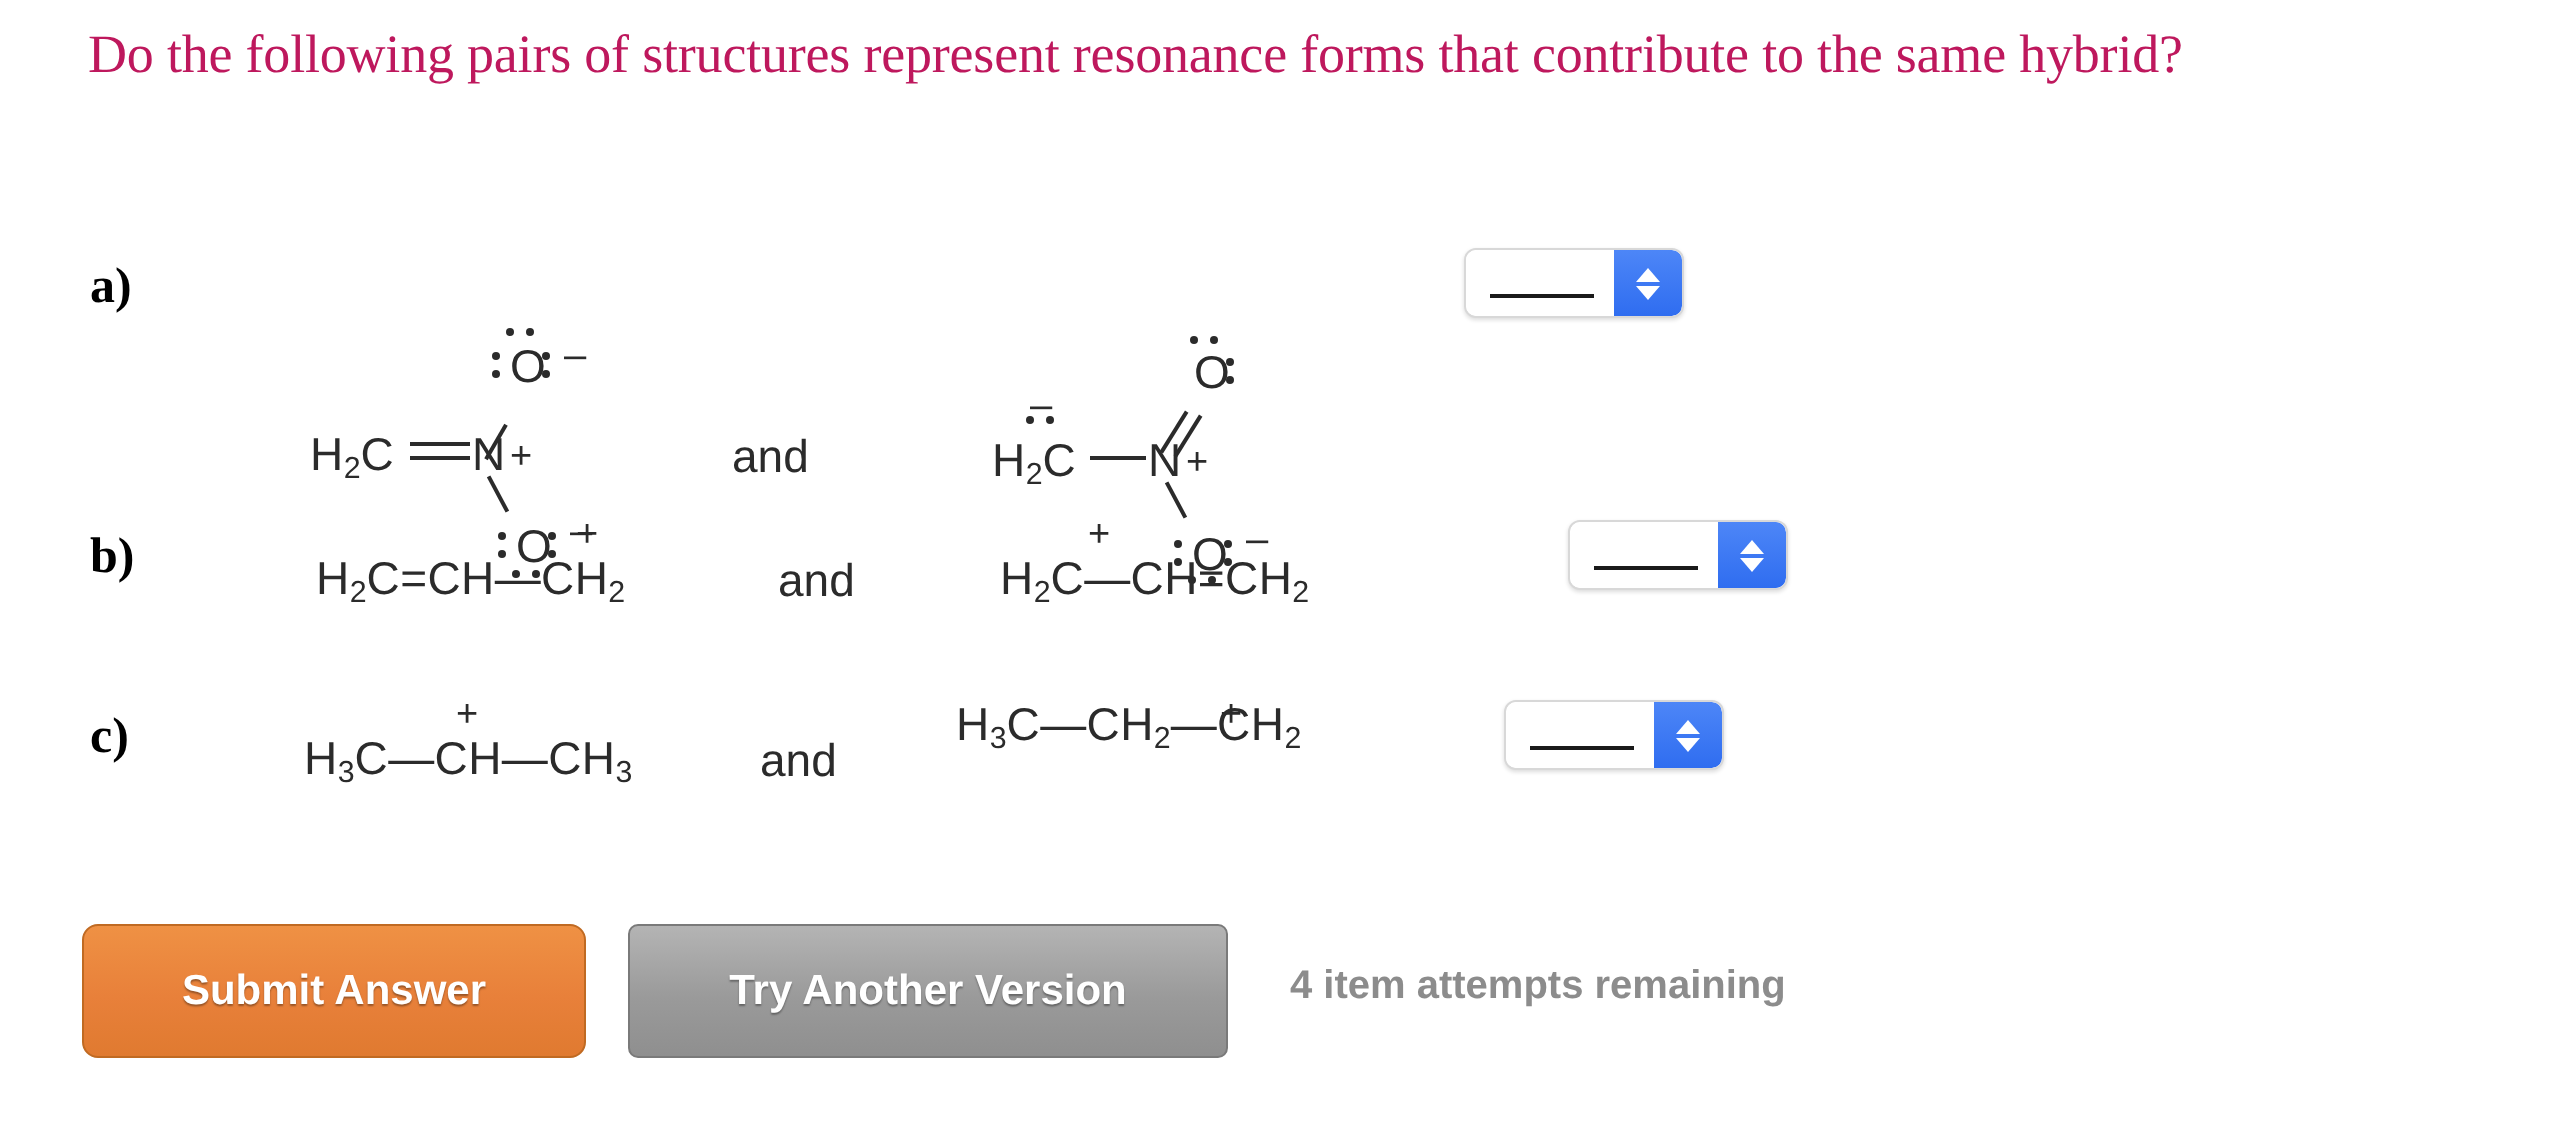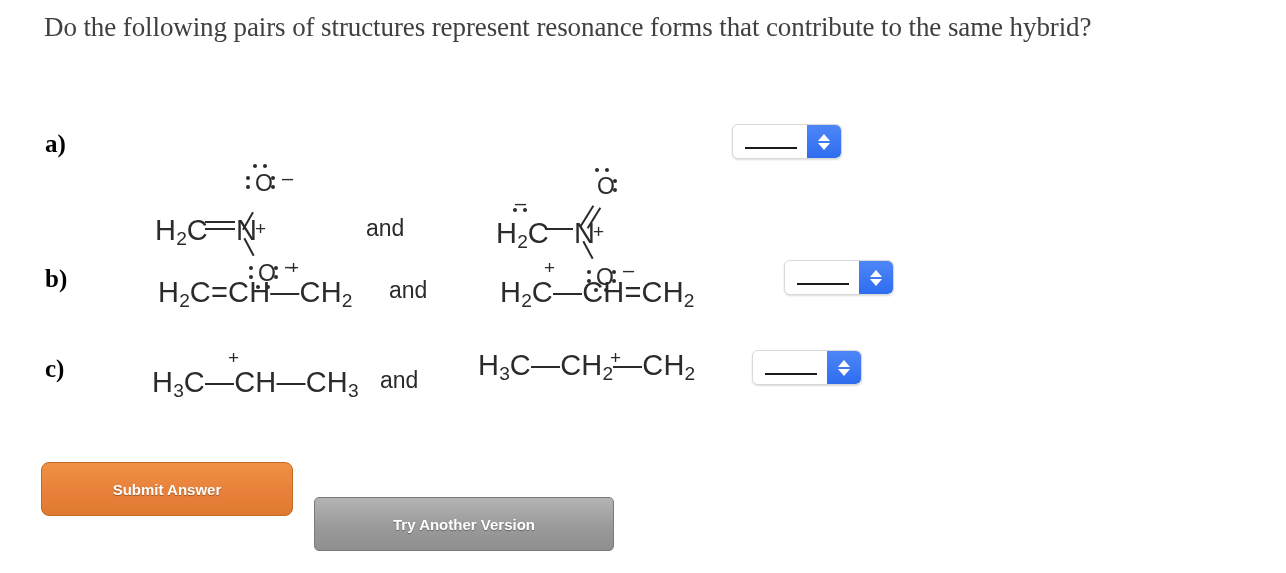--- a/index.html
+++ b/index.html
@@ -13,21 +13,21 @@
     font-family: "Liberation Sans", sans-serif;
     overflow: hidden;
   }
 
   
   #question-prompt {
     position: absolute;
     left: 44px; top: 12px;
     font-family: "Liberation Serif", serif;
     font-size: 27px;
-    color: #404040;
+    color: #be185d;
     white-space: nowrap;
     letter-spacing: -0.1px;
   }
 
   
   .q-row { position: absolute; left: 0; width: 1286px; }
   #row-a { top: 80px; height: 140px; }
   #row-b { top: 250px; height: 70px; }
   #row-c { top: 340px; height: 70px; }
 
@@ -46,21 +46,21 @@
     position: absolute;
     font-family: "Liberation Sans", sans-serif;
     font-size: 23px;
     color: #2b2b2b;
   }
 
   
   .chem {
     position: absolute;
     font-family: "Liberation Sans", sans-serif;
-    font-size: 29px;
+    font-size: 23px;
     color: #2b2b2b;
     white-space: nowrap;
     letter-spacing: 0.2px;
   }
   .chem sub {
     font-size: 0.66em;
     vertical-align: -0.25em;
     letter-spacing: 0;
   }
   .chg {
@@ -142,44 +142,43 @@
 
   #select-a { left: 732px; top: 124px; width: 110px; }
   #select-b { left: 784px; top: 260px; width: 110px; }
   #select-c { left: 752px; top: 350px; width: 110px; }
 
   
   #footer { position: absolute; left: 0; top: 462px; width: 1286px; height: 70px; }
 
   .btn {
     position: absolute;
-    height: 54px;
+    height: 67px;
     border-radius: 8px;
     color: #ffffff;
     font-family: "Liberation Sans", sans-serif;
     font-weight: bold;
-    font-size: 15px;
+    font-size: 21px;
     display: flex;
     align-items: center;
     justify-content: center;
     border: 1px solid rgba(0,0,0,0.28);
     text-shadow: 0 1px 1px rgba(0,0,0,0.35);
     cursor: pointer;
   }
   #submit-answer-button {
     left: 41px; top: 0; width: 252px;
     background: linear-gradient(#ef9144, #e8803a 55%, #e07a30);
     border-color: #c06a22;
   }
   #try-another-button {
     left: 314px; top: 0; width: 300px;
     border-radius: 5px;
     background: linear-gradient(#b4b4b4, #9a9a9a 55%, #8f8f8f);
     border-color: #7a7a7a;
-    margin-top: 35px;
   }
   #attempts-remaining {
     position: absolute;
     left: 645px; top: 20px;
     font-family: "Liberation Sans", sans-serif;
     font-weight: bold;
     font-size: 20px;
     color: #8c8c8c;
     white-space: nowrap;
   }
@@ -315,13 +314,14 @@
   </div>
   <div class="stepper">
     <span class="chev up"></span>
     <span class="chev down"></span>
   </div>
 </div>
 
 <div id="footer">
   <div class="btn" id="submit-answer-button">Submit Answer</div>
   <div class="btn" id="try-another-button">Try Another Version</div>
+  <div id="attempts-remaining">4 item attempts remaining</div>
 </div>
 
 </body></html>

